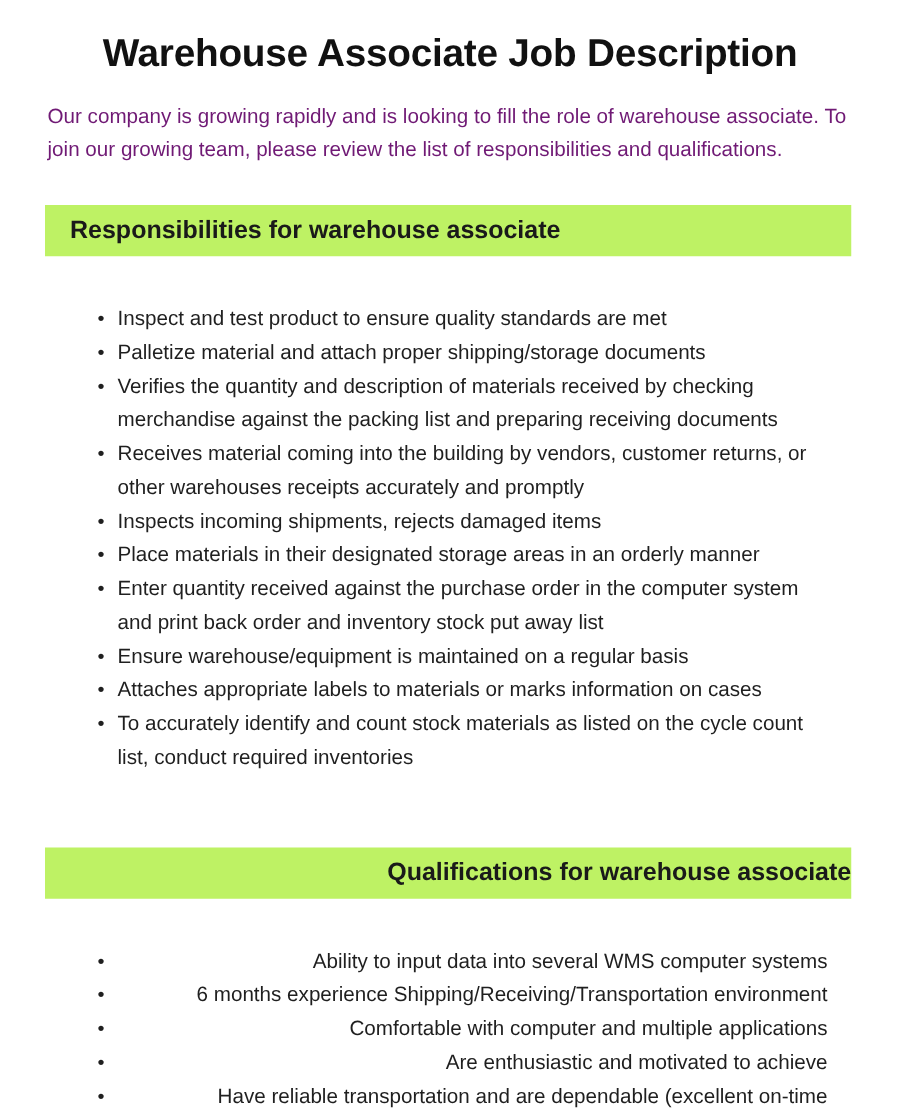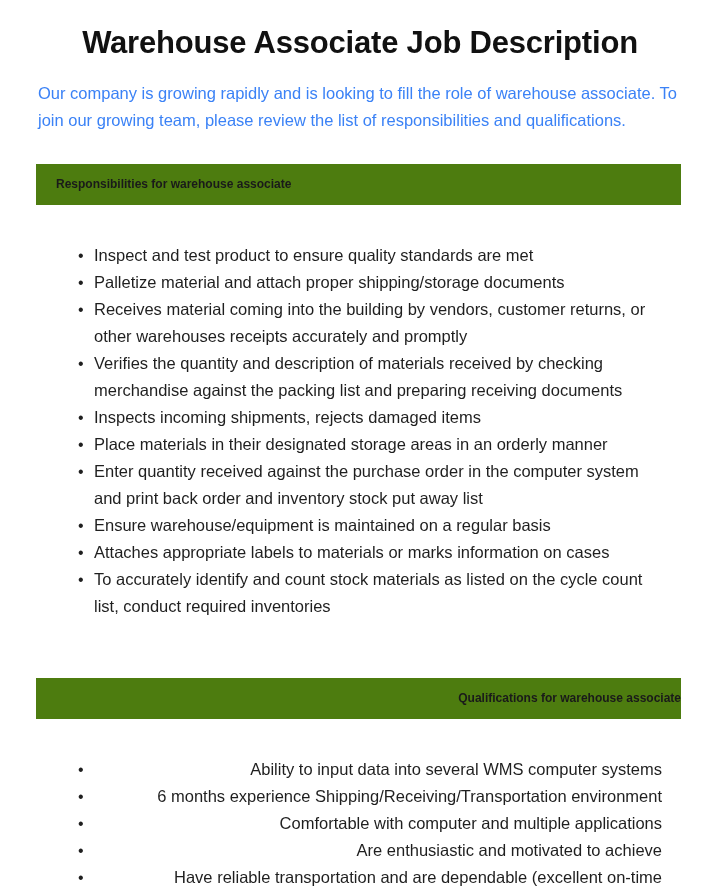--- a/index.html
+++ b/index.html
@@ -34,38 +34,38 @@
     letter-spacing: -0.2px;
     color: #111111;
   }
 
   
   .intro {
     margin: 0;
     padding: 16px 24px 0 22px;
     font-size: 16.5px;
     line-height: 27px;
-    color: #3b82f6;
+    color: #701a75;
     text-align: left;
   }
 
   
   .section {
     margin-top: 30px;
   }
   .section + .section {
     margin-top: 32px;
     text-align: right;
   }
 
   .section-header {
     margin: 0 23px 4px 20px;
-    background: #4d7c0f;
+    background: #bef264;
     padding: 11px 0 12px 20px;
-    font-size: 12px;
+    font-size: 20px;
     line-height: 18px;
     font-weight: bold;
     color: #1a1a1a;
   }
 
   .section-list {
     list-style: none;
     margin: 18px;
     padding: 19px 24px 0 44px;
   }
@@ -98,22 +98,22 @@
 
   <h1 class="doc-title">Warehouse Associate Job Description</h1>
 
   <p class="intro">Our company is growing rapidly and is looking to fill the role of warehouse associate. To join our growing team, please review the list of responsibilities and qualifications.</p>
 
   <div class="section">
     <div class="section-header">Responsibilities for warehouse associate</div>
     <ul class="section-list">
       <li>Inspect and test product to ensure quality standards are met</li>
       <li>Palletize material and attach proper shipping/storage documents</li>
+      <li>Verifies the quantity and description of materials received by checking merchandise against the packing list and preparing receiving documents</li>
       <li>Receives material coming into the building by vendors, customer returns, or other warehouses receipts accurately and promptly</li>
-      <li>Verifies the quantity and description of materials received by checking merchandise against the packing list and preparing receiving documents</li>
       <li>Inspects incoming shipments, rejects damaged items</li>
       <li>Place materials in their designated storage areas in an orderly manner</li>
       <li>Enter quantity received against the purchase order in the computer system and print back order and inventory stock put away list</li>
       <li>Ensure warehouse/equipment is maintained on a regular basis</li>
       <li>Attaches appropriate labels to materials or marks information on cases</li>
       <li>To accurately identify and count stock materials as listed on the cycle count list, conduct required inventories</li>
     </ul>
     <div class="section-body-pad"></div>
   </div>
 

